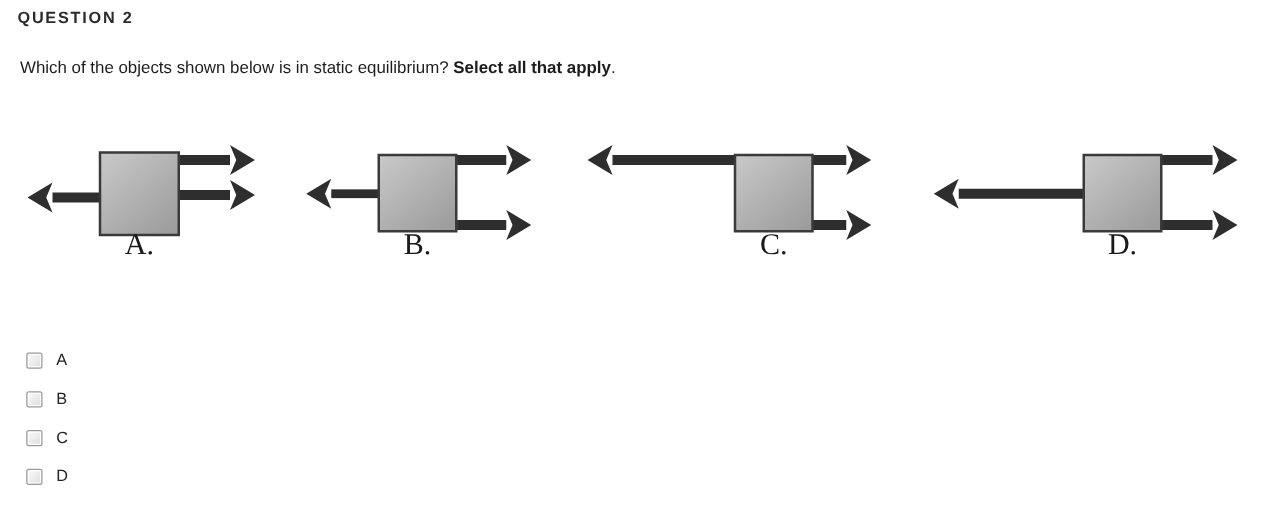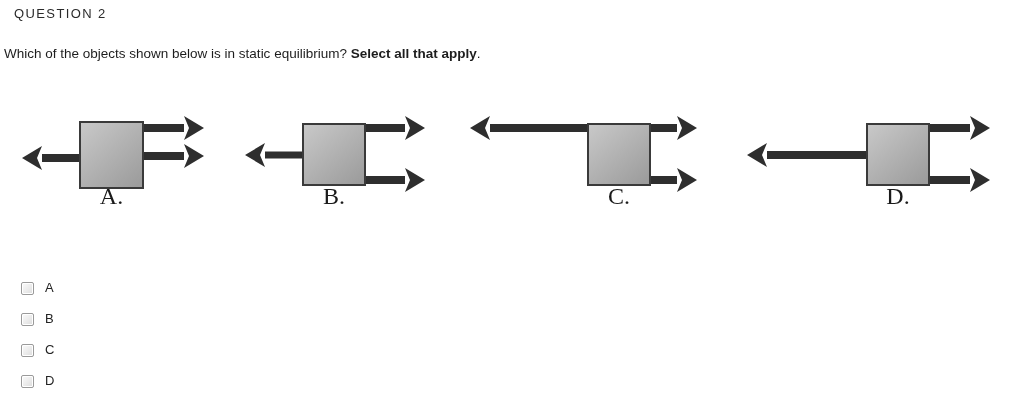--- a/index.html
+++ b/index.html
@@ -16,29 +16,29 @@
     color: #1a1a1a;
     overflow: hidden;
   }
 
   
   #question-header {
     position: absolute;
     left: 14px;
     top: 6px;
     font-size: 13px;
-    font-weight: normal;
+    font-weight: bold;
     letter-spacing: 1.4px;
     color: #2b2b2b;
   }
 
   
   #question-prompt {
     position: absolute;
-    left: 4px;
+    left: 16px;
     top: 45px;
     font-size: 13.5px;
     line-height: 17px;
     color: #1d1d1d;
     white-space: nowrap;
   }
   #question-prompt .emph {
     font-weight: bold;
   }
 

